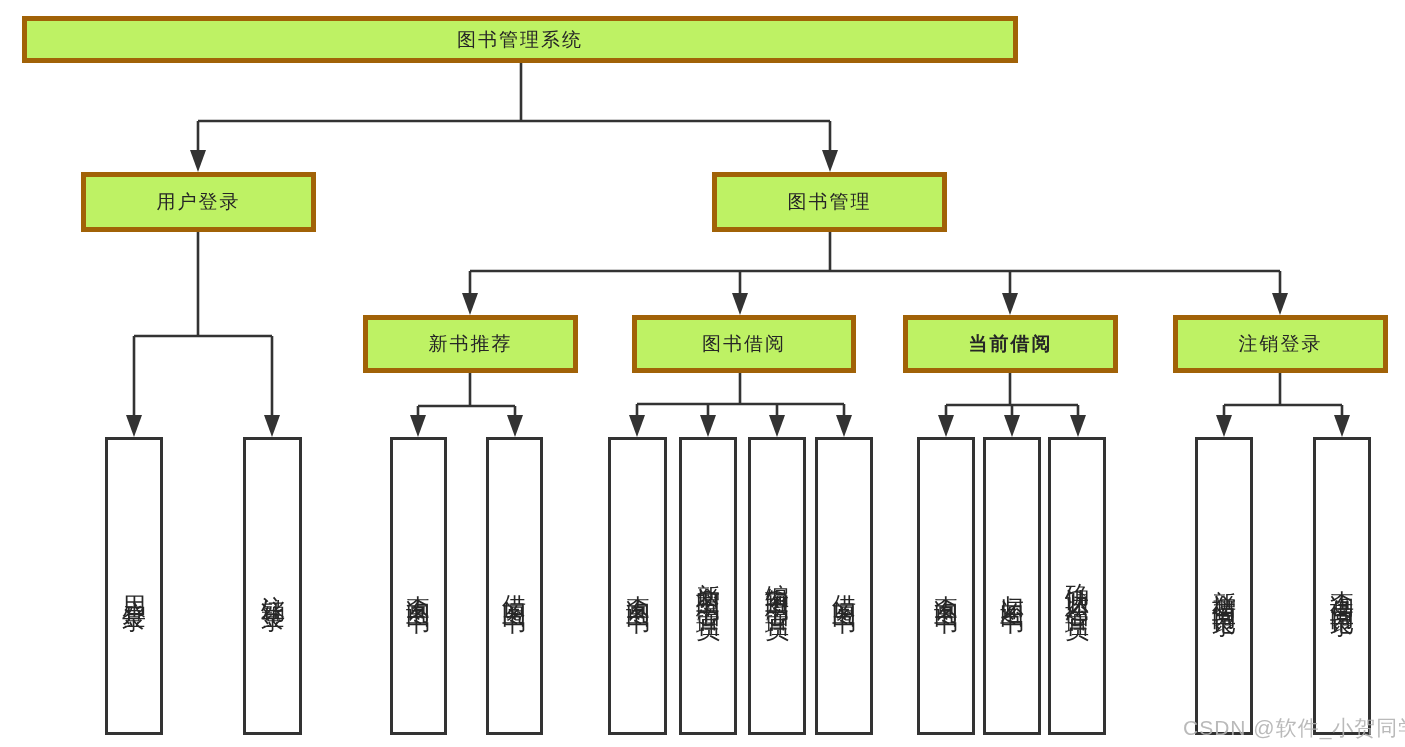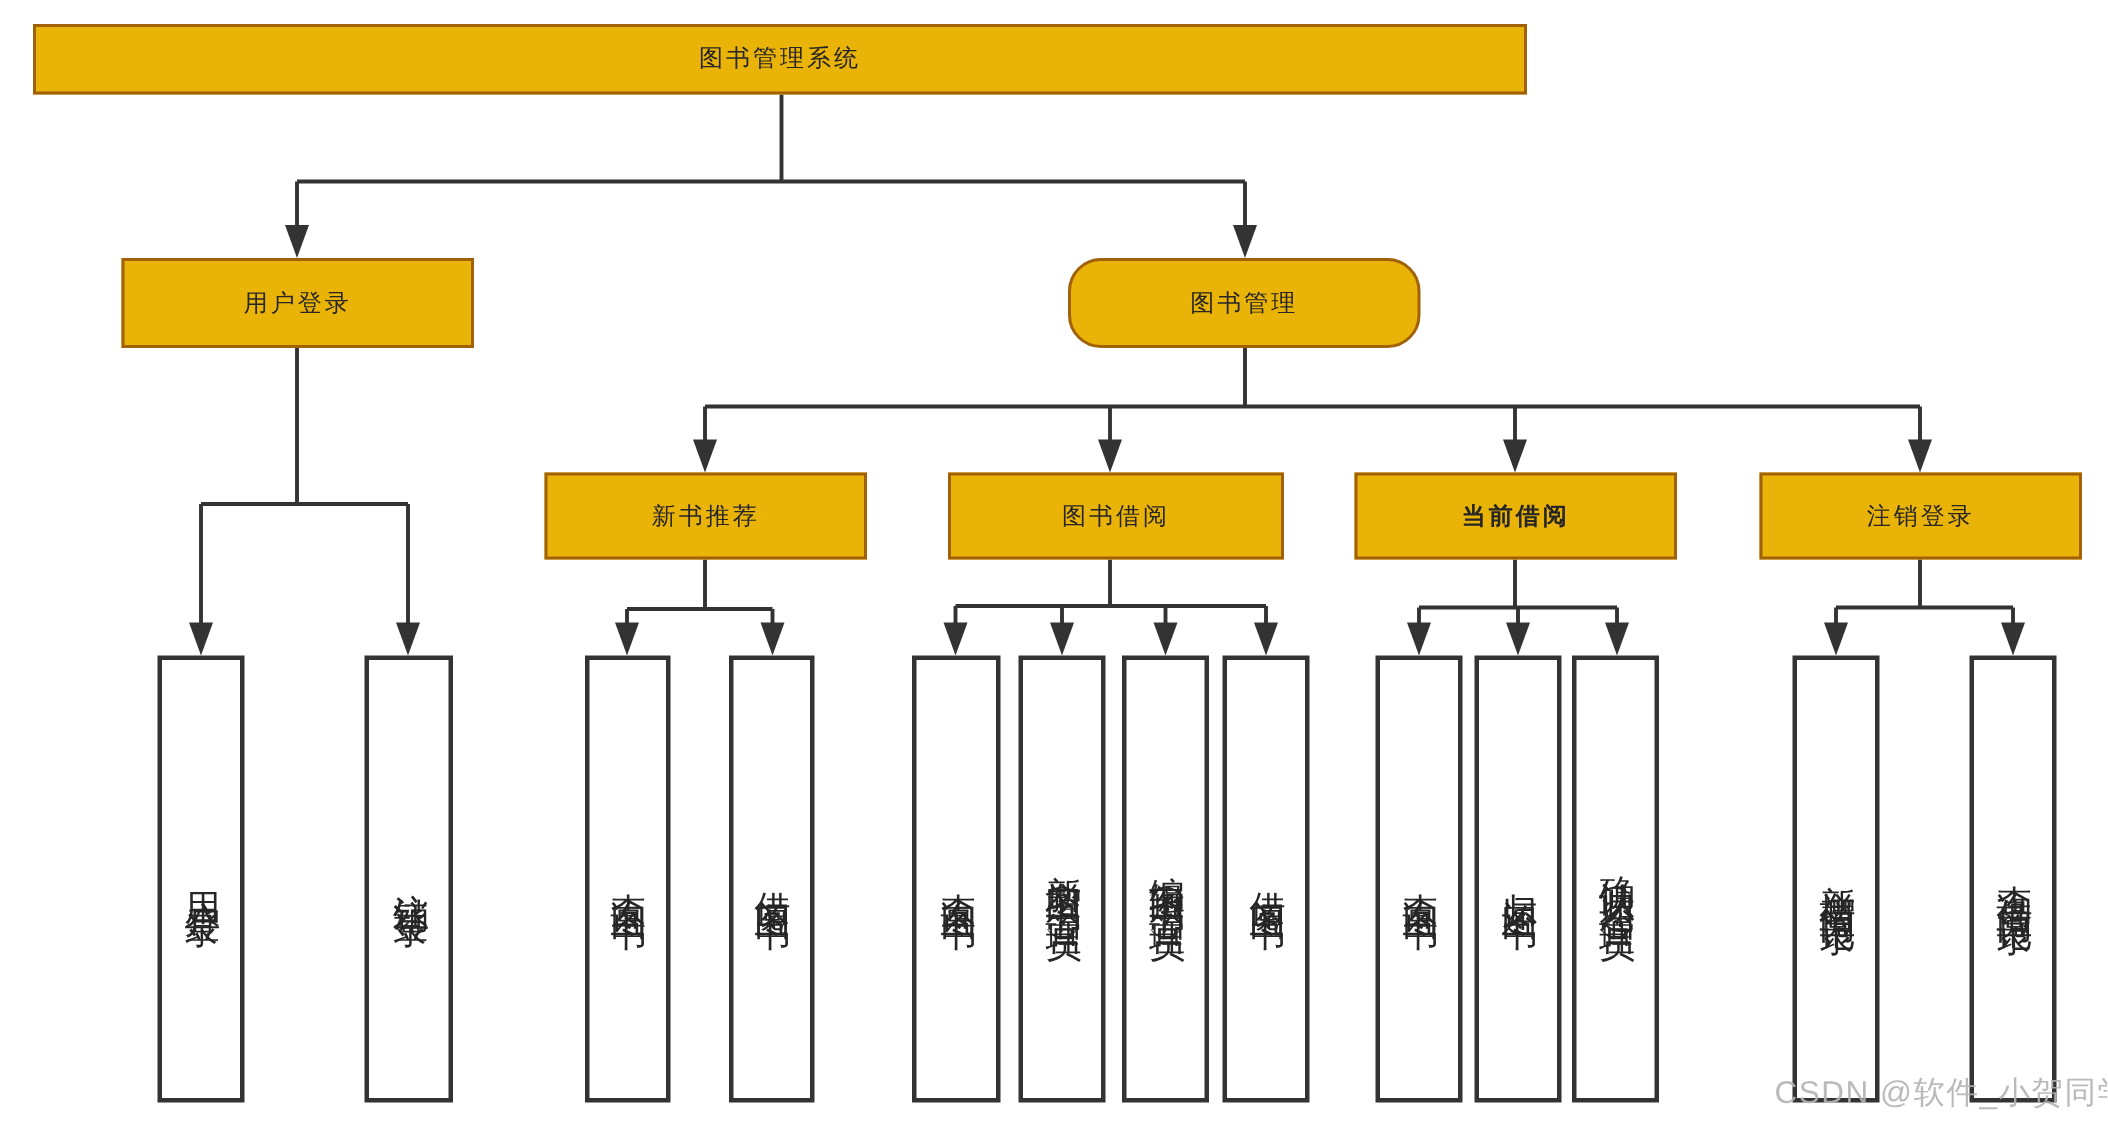--- a/index.html
+++ b/index.html
@@ -1,23 +1,23 @@
 <!DOCTYPE html>
 <html><head>
 <meta charset="utf-8">
 <style>
   html,body{margin:0;padding:0;background:#ffffff;}
   #stage{
     position:relative;width:1405px;height:747px;background:#ffffff;overflow:hidden;
     font-family:"Liberation Sans","DejaVu Sans",sans-serif;
   }
   .hbox{
-    position:absolute;box-sizing:border-box;background:#eab308;
-    border:2px solid #a16207;display:flex;align-items:center;justify-content:center;
-    font-size:16px;letter-spacing:2px;color:#262626;white-space:nowrap;
+    position:absolute;box-sizing:border-box;background:#bef264;
+    border:5px solid #a16207;display:flex;align-items:center;justify-content:center;
+    font-size:19px;letter-spacing:2px;color:#262626;white-space:nowrap;
   }
   .vbox{
     position:absolute;box-sizing:border-box;background:#ffffff;
     border:3px solid #333333;top:437px;height:298px;width:58px;
     writing-mode:vertical-rl;text-orientation:mixed;text-align:center;
     line-height:52px;font-size:24px;letter-spacing:5px;color:#262626;
   }
   svg.wires{position:absolute;left:0;top:0;pointer-events:none;}
   .ln{fill:none;stroke:#333333;stroke-width:2.6;}
   .ah{fill:#333333;stroke:none;}
@@ -89,21 +89,21 @@
     <path class="ln" d="M1224 405 H1342"></path>
     <path class="ln" d="M1224 405 V421"></path>
     <path class="ln" d="M1342 405 V421"></path>
     <path class="ah" d="M1216 415 L1232 415 L1224 437 Z"></path>
     <path class="ah" d="M1334 415 L1350 415 L1342 437 Z"></path>
   </svg>
 
   <div class="hbox" style="left:22px;top:16px;width:996px;height:47px;">图书管理系统</div>
 
   <div class="hbox" style="left:81px;top:172px;width:235px;height:60px;">用户登录</div>
-  <div class="hbox" style="left:712px;top:172px;width:235px;height:60px;border-radius:22px;">图书管理</div>
+  <div class="hbox" style="left:712px;top:172px;width:235px;height:60px;">图书管理</div>
 
   <div class="hbox" style="left:363px;top:315px;width:215px;height:58px;">新书推荐</div>
   <div class="hbox" style="left:632px;top:315px;width:224px;height:58px;">图书借阅</div>
   <div class="hbox" style="left:903px;top:315px;width:215px;height:58px;font-weight:bold;">当前借阅</div>
   <div class="hbox" style="left:1173px;top:315px;width:215px;height:58px;">注销登录</div>
 
   <div class="vbox" style="left:105px;">用户登录</div>
   <div class="vbox" style="left:243px;width:59px;">注销登录</div>
 
   <div class="vbox" style="left:390px;width:57px;">查询图书</div>

